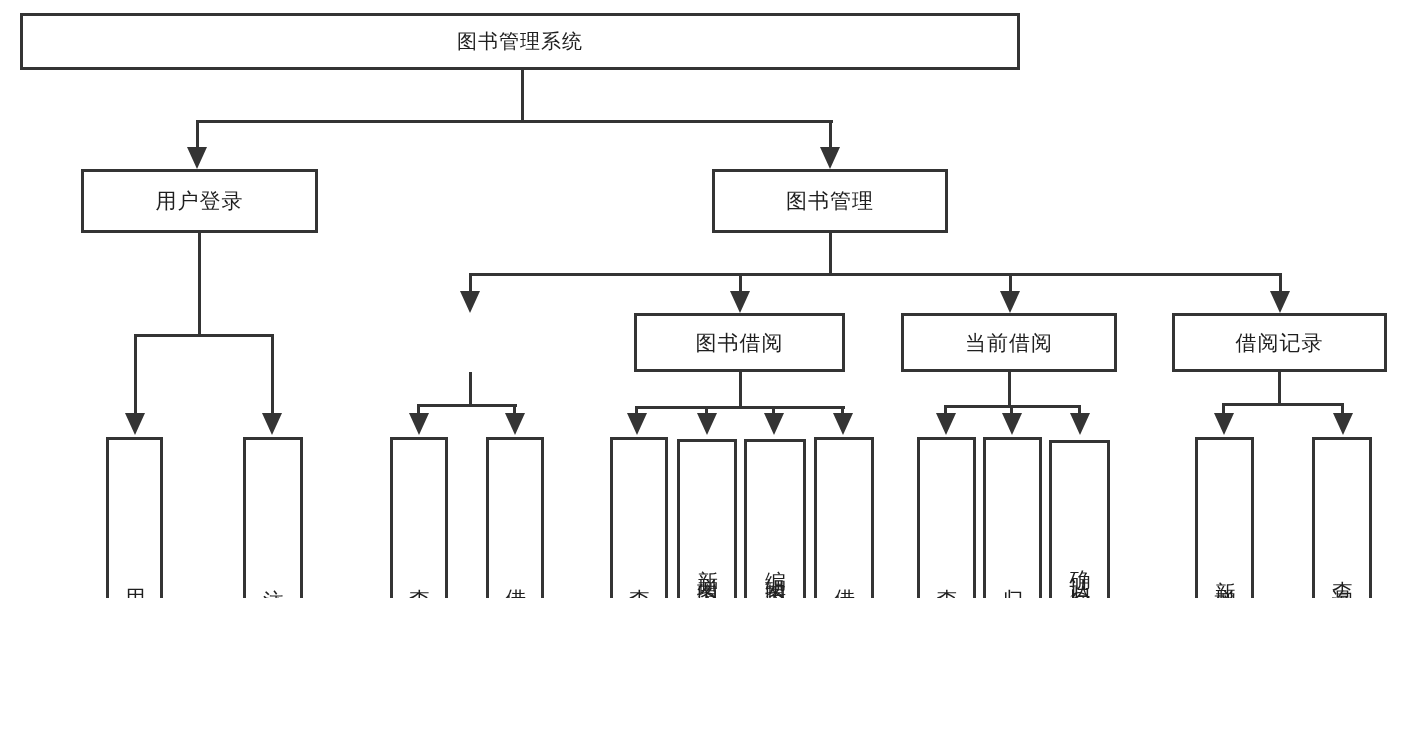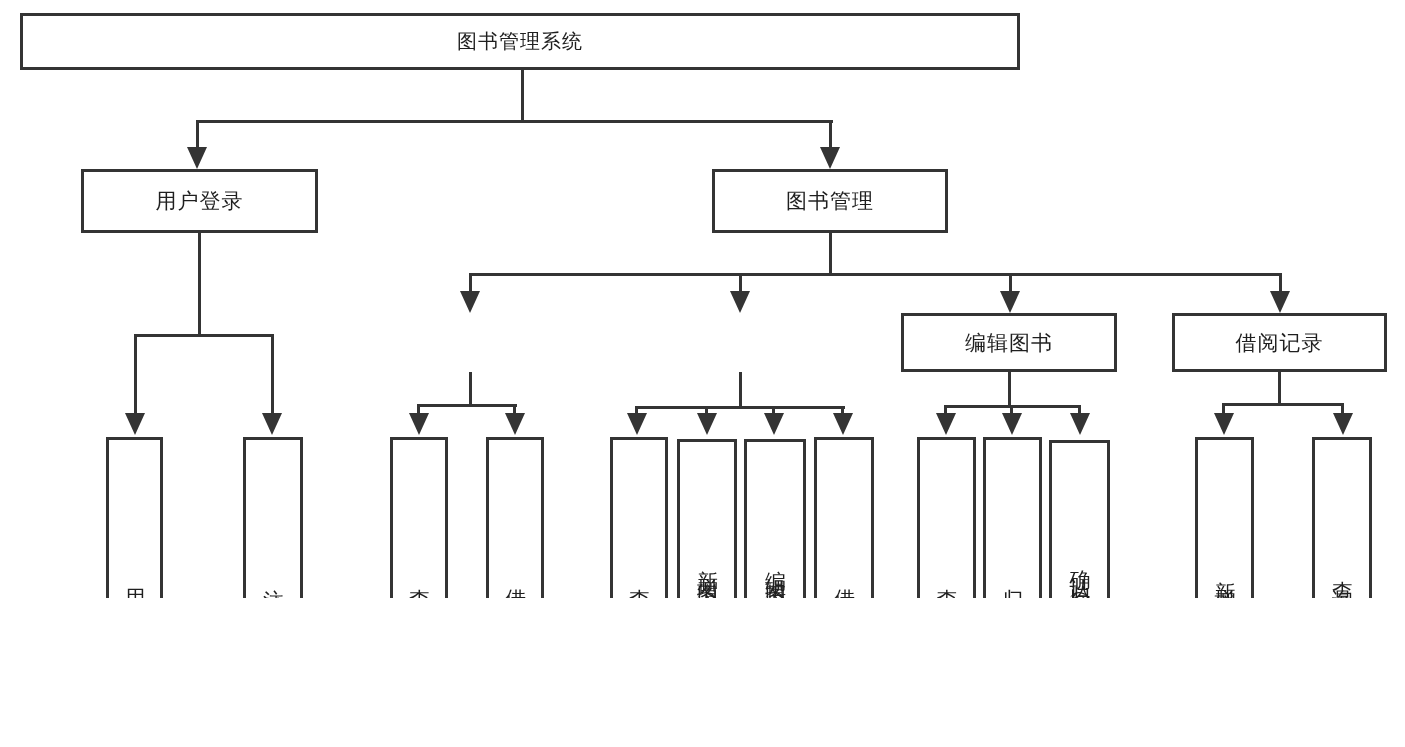--- a/index.html
+++ b/index.html
@@ -92,21 +92,22 @@
   <div class="hline" style="left:469px; top:273px; width:813px; height:3px;"></div>
   <div class="vline" style="left:469px; top:273px; width:3px; height:20px;"></div>
   <div class="arrowhead" style="left:460px; top:291px;"></div>
   <div class="vline" style="left:739px; top:273px; width:3px; height:20px;"></div>
   <div class="arrowhead" style="left:730px; top:291px;"></div>
   <div class="vline" style="left:1009px; top:273px; width:3px; height:20px;"></div>
   <div class="arrowhead" style="left:1000px; top:291px;"></div>
   <div class="vline" style="left:1279px; top:273px; width:3px; height:20px;"></div>
   <div class="arrowhead" style="left:1270px; top:291px;"></div>
 
-  <div class="node" style="left:901px; top:313px; width:216px; height:59px;">编辑图书</div>
+  <div class="node" style="left:634px; top:313px; width:211px; height:59px;">图书借阅</div>
+  <div class="node" style="left:901px; top:313px; width:216px; height:59px;">当前借阅</div>
   <div class="node" style="left:1172px; top:313px; width:215px; height:59px;">借阅记录</div>
 
   <div class="vline" style="left:469px; top:372px; width:3px; height:35px;"></div>
   <div class="hline" style="left:417px; top:404px; width:100px; height:3px;"></div>
   <div class="vline" style="left:417px; top:404px; width:3px; height:12px;"></div>
   <div class="arrowhead" style="left:409px; top:413px;"></div>
   <div class="vline" style="left:513px; top:404px; width:3px; height:12px;"></div>
   <div class="arrowhead" style="left:505px; top:413px;"></div>
 
   <div class="vline" style="left:739px; top:372px; width:3px; height:37px;"></div>

